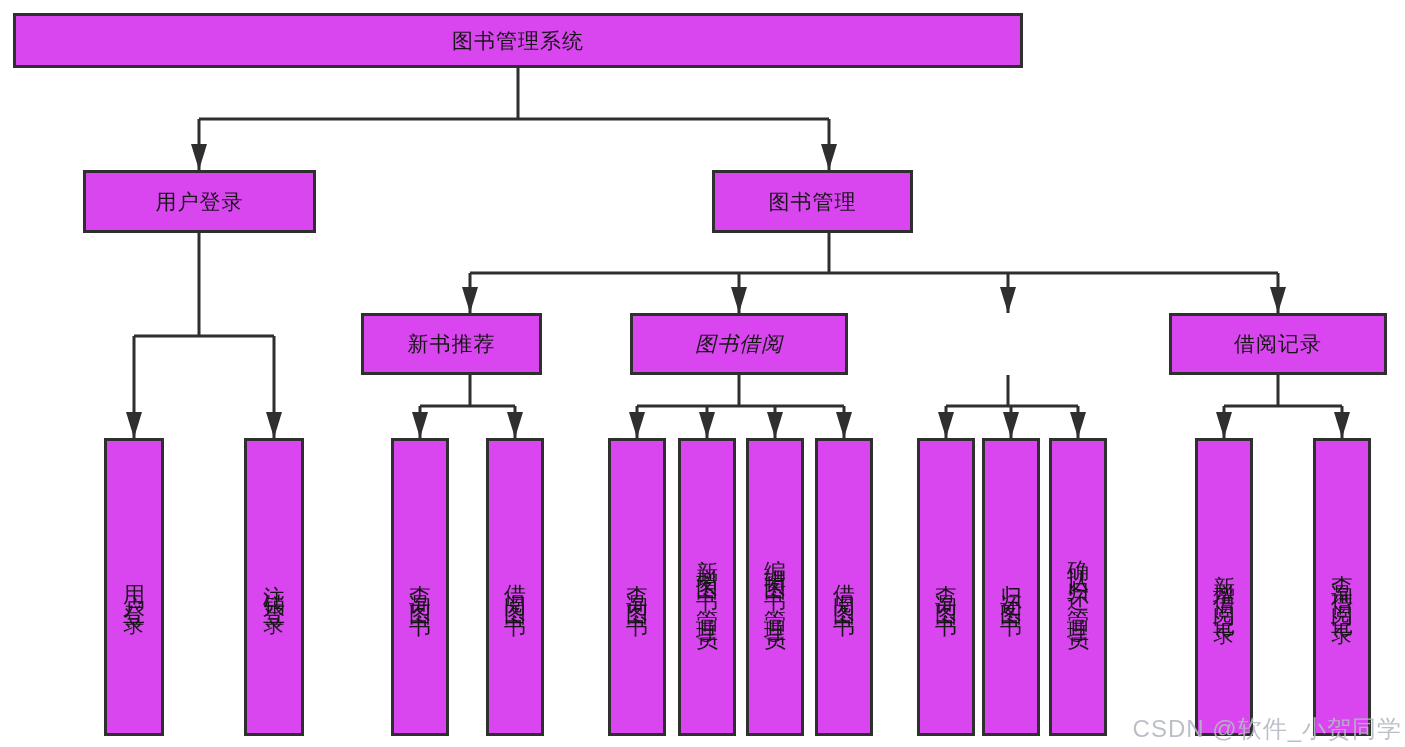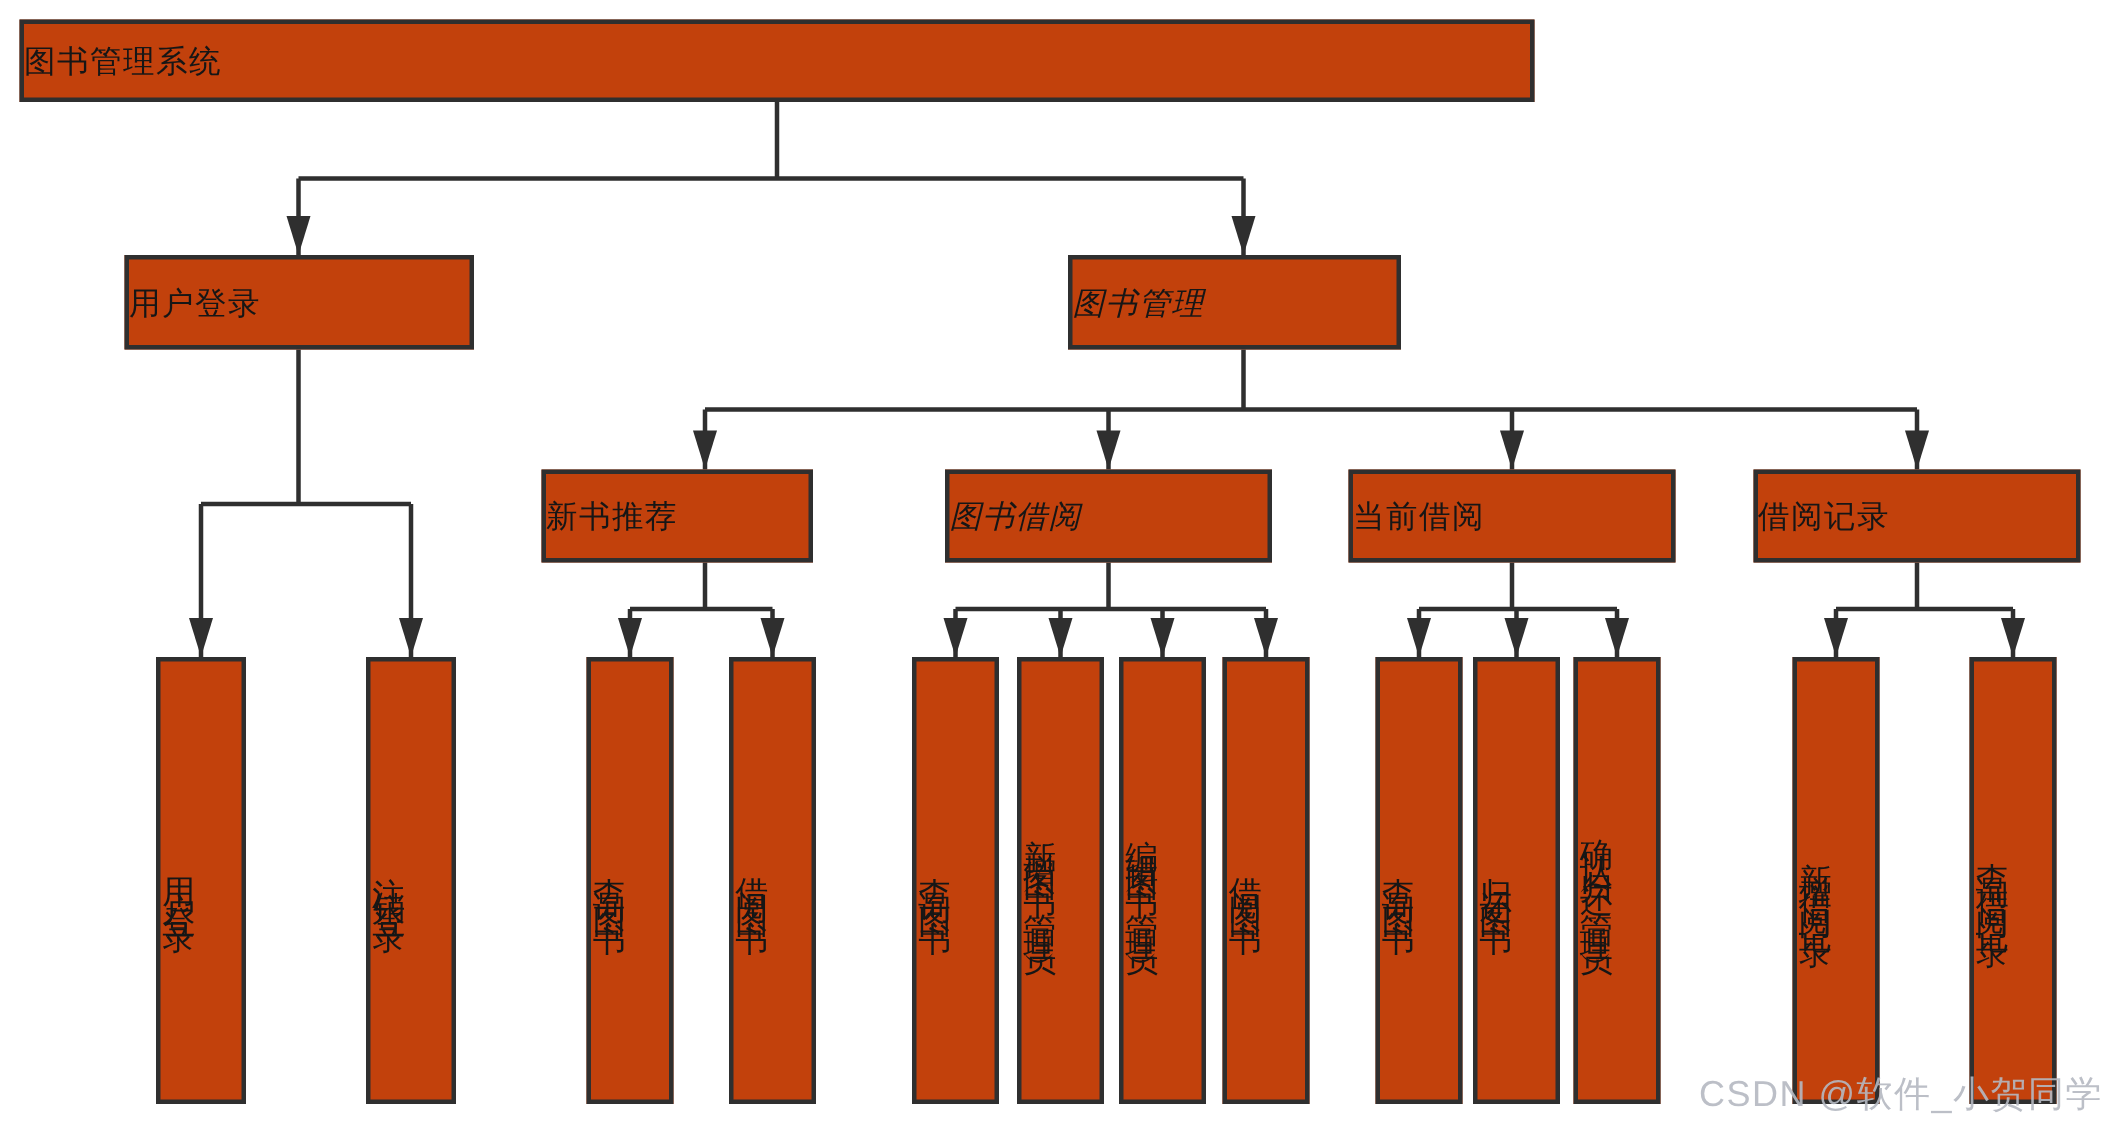--- a/index.html
+++ b/index.html
@@ -16,23 +16,23 @@
     font-family:"Liberation Sans", sans-serif;
     color:var(--text);
     overflow:hidden;
   }
   .wires{position:absolute;left:0;top:0;width:1405px;height:747px;}
   .wire{stroke:var(--line);stroke-width:3;fill:none;}
   .arrow{fill:var(--line);stroke:none;}
   .box{
     position:absolute;
     border:3px solid var(--line);
-    background:#c2410c;
+    background:#d946ef;
     box-sizing:border-box;
-    display:flex;align-items:center;justify-content:flex-start;
+    display:flex;align-items:center;justify-content:center;
     text-align:center;
   }
   .hdr{font-size:21px;letter-spacing:1px;}
   .leaf span{
     writing-mode:vertical-rl;
     text-orientation:mixed;
     font-size:22px;
     letter-spacing:10px;
     line-height:1.1;
     white-space:nowrap;
@@ -91,32 +91,29 @@
     <polygon class="arrow" points="1334,412 1350,412 1342,438"></polygon>
   </svg>
 
   <div class="box hdr" style="left:13px;top:13px;width:1010px;height:55px;">
     <span>图书管理系统</span>
   </div>
 
   <div class="box hdr" style="left:83px;top:170px;width:233px;height:63px;">
     <span>用户登录</span>
   </div>
-  <div class="box hdr" style="left:712px;top:170px;width:222px;height:63px;font-style:italic;">
+  <div class="box hdr" style="left:712px;top:170px;width:201px;height:63px;">
     <span>图书管理</span>
   </div>
 
   <div class="box hdr" style="left:361px;top:313px;width:181px;height:62px;">
     <span>新书推荐</span>
   </div>
   <div class="box hdr" style="left:630px;top:313px;width:218px;height:62px;font-style:italic;">
     <span>图书借阅</span>
-  </div>
-  <div class="box hdr" style="left:899px;top:313px;width:218px;height:62px;">
-    <span>当前借阅</span>
   </div>
   <div class="box hdr" style="left:1169px;top:313px;width:218px;height:62px;">
     <span>借阅记录</span>
   </div>
 
   <div class="box leaf" style="left:104px;top:438px;width:60px;height:298px;">
     <span>用户登录</span>
   </div>
   <div class="box leaf" style="left:244px;top:438px;width:60px;height:298px;">
     <span>注销登录</span>

